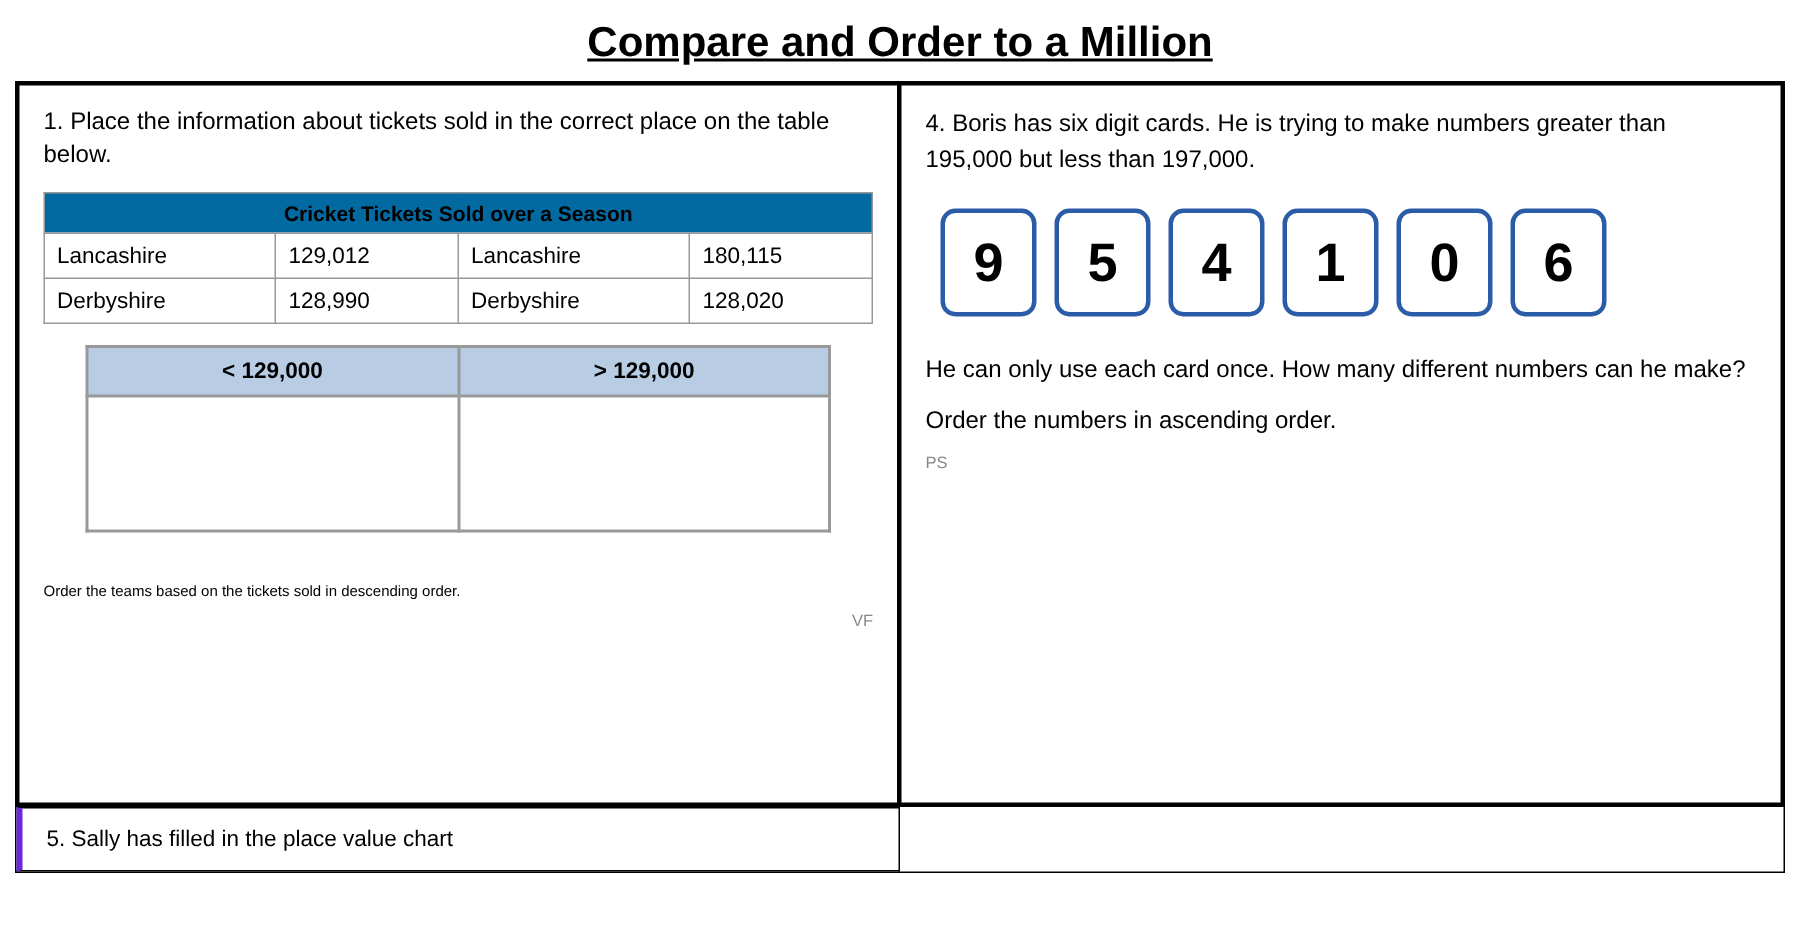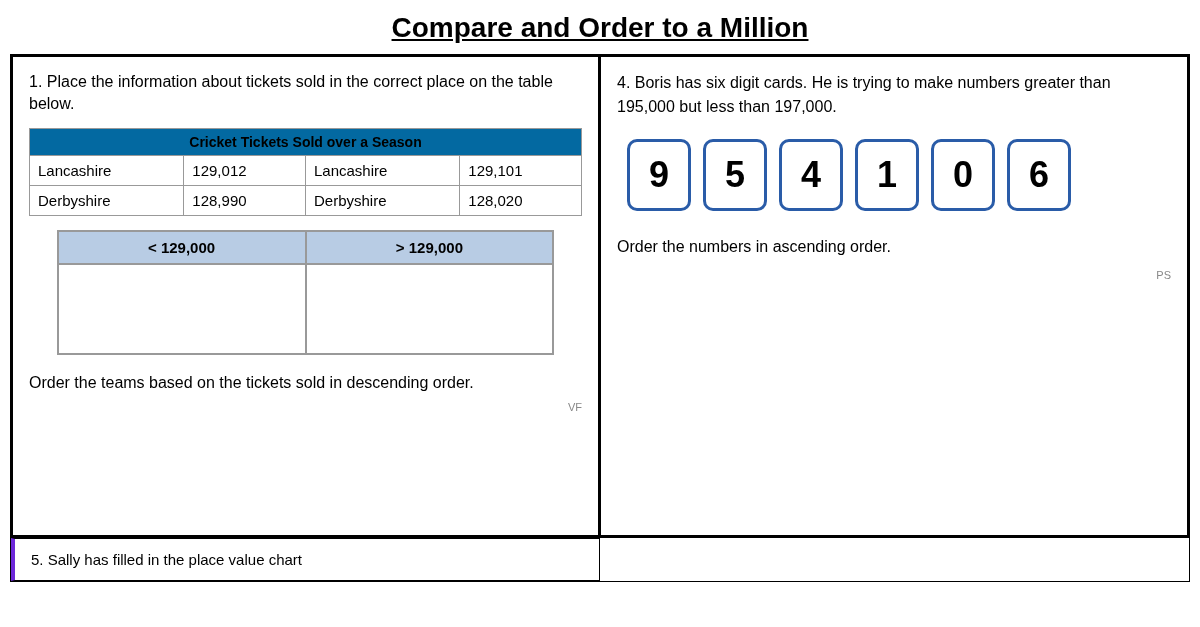--- a/index.html
+++ b/index.html
@@ -67,42 +67,42 @@
     .cricket-table td {
       border: 1px solid #999;
       padding: 6px 8px;
       font-size: 15px;
     }
 
     
     .sort-table {
       width: 90%;
       border-collapse: collapse;
-      margin: 0 auto 16px auto;
+      margin: 0 auto 32px auto;
       padding-left: 28px;
     }
 
     .sort-table th {
       background-color: #b8cce4;
       border: 2px solid #999;
       text-align: center;
       padding: 7px 10px;
       font-size: 15px;
       font-weight: bold;
     }
 
     .sort-table td {
       border: 2px solid #999;
       height: 90px;
       width: 50%;
       vertical-align: top;
     }
 
     .bottom-text {
-      font-size: 16px;
+      font-size: 10px;
       line-height: 1.5;
       margin-top: 8px;
     }
 
     .vf-label {
       text-align: right;
       font-size: 11px;
       color: #888;
       margin-top: 6px;
     }
@@ -135,21 +135,21 @@
       color: #000;
     }
 
     .q4-text {
       font-size: 16px;
       line-height: 1.5;
       margin-bottom: 10px;
     }
 
     .ps-label {
-      text-align: right;
+      text-align: left;
       font-size: 11px;
       color: #888;
       margin-top: 6px;
     }
 
     .bottom-row {
       display: grid;
       grid-template-columns: 1fr 1fr;
       border: 1px solid #000;
       border-top: none;
@@ -181,21 +181,21 @@
       <thead>
         <tr>
           <th colspan="4">Cricket Tickets Sold over a Season</th>
         </tr>
       </thead>
       <tbody>
         <tr>
           <td>Lancashire</td>
           <td>129,012</td>
           <td>Lancashire</td>
-          <td>129,101</td>
+          <td>180,115</td>
         </tr>
         <tr>
           <td>Derbyshire</td>
           <td>128,990</td>
           <td>Derbyshire</td>
           <td>128,020</td>
         </tr>
       </tbody>
     </table>
 
@@ -223,20 +223,21 @@
 
     <div class="digit-cards">
       <div class="digit-card">9</div>
       <div class="digit-card">5</div>
       <div class="digit-card">4</div>
       <div class="digit-card">1</div>
       <div class="digit-card">0</div>
       <div class="digit-card">6</div>
     </div>
 
+    <p class="q4-text">He can only use each card once. How many different numbers can he make?</p>
 
     <p class="q4-text">Order the numbers in ascending order.</p>
 
     <p class="ps-label">PS</p>
   </div>
 </div>
 
 <div class="bottom-row">
   <div class="bottom-cell bottom-cell-right">
     <p>5. Sally has filled in the place value chart</p>

